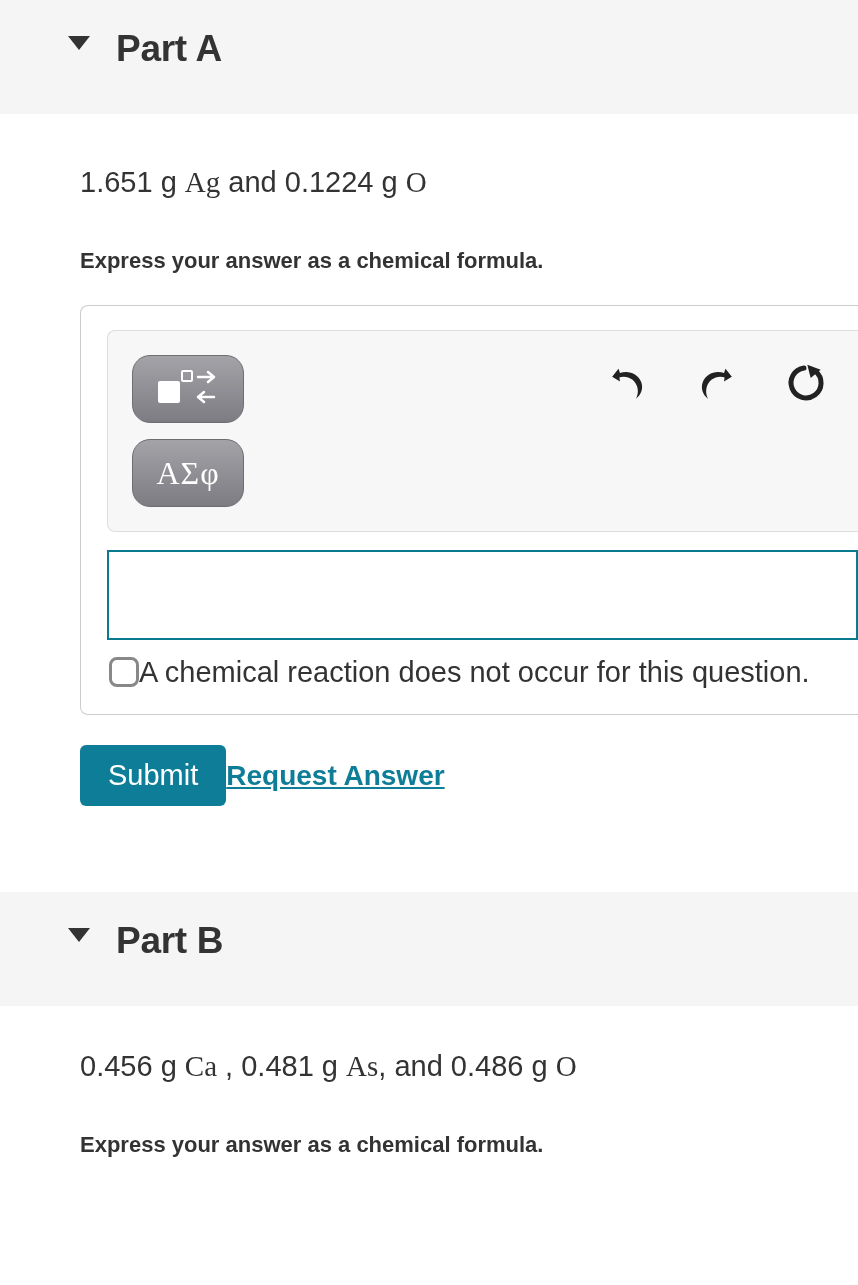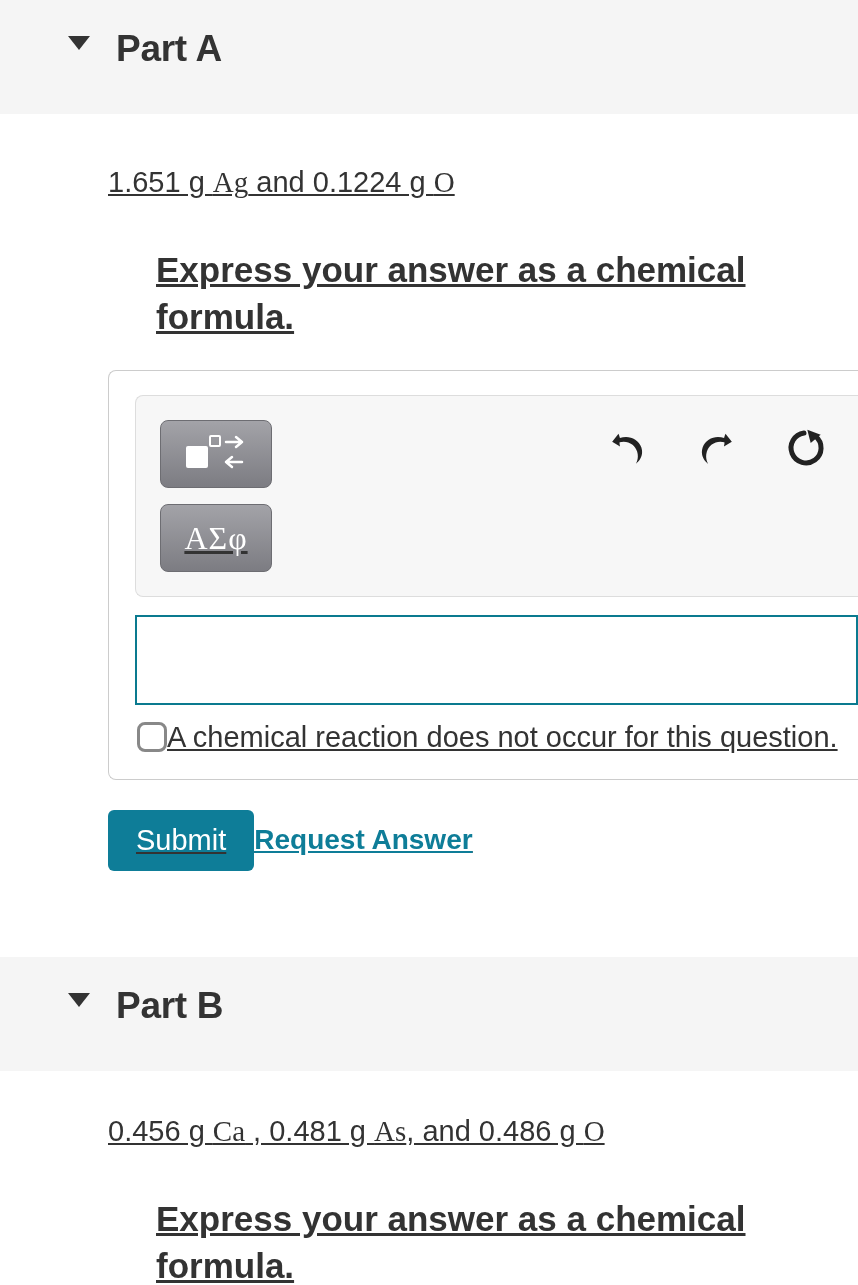--- a/index.html
+++ b/index.html
@@ -28,35 +28,34 @@
     border-right: 11px solid transparent;
     border-top: 14px solid #333;
     margin-left: 48px;
     margin-top: 8px;
   }
   .part-title {
     font-weight: 700;
     font-size: 37px;
     letter-spacing: -0.3px;
   }
-  .content { padding-left: 108px; padding-right: 0; text-decoration: underline; }
+  .content { padding-left: 80px; padding-right: 0; }
   .given {
     font-size: 29px;
     font-weight: 400;
     color: #333;
     line-height: 1.3;
     margin-bottom: 44px;
   }
   .given .serif, .serif { font-family: "Times New Roman", Times, serif; }
   .instr {
     font-weight: 700;
-    font-size: 35px;
+    font-size: 22px;
     line-height: 1.35;
     margin-bottom: 30px;
-    margin-left: 48px;
   }
   .answer-box {
     border: 1px solid #ccc;
     border-right: none;
     border-radius: 8px 0 0 8px;
     background: #fff;
     overflow: hidden;
   }
   .toolbar-wrap {
     background: #f7f7f7;
@@ -65,21 +64,21 @@
     border-radius: 8px 0 0 8px;
     margin: 24px 0 16px 26px;
     padding: 24px 24px 24px 24px;
     display: flex;
     align-items: flex-start;
     justify-content: space-between;
   }
   .tool-col { display: flex; flex-direction: column; gap: 16px; }
   .tool-btn {
     width: 112px; height: 68px;
-    border-radius: 8px;
+    border-radius: 18px;
     background: linear-gradient(to bottom, #a3a3a8 0%, #7c7c82 100%);
     border: 1px solid #6d6d72;
     color: #fff;
     display: flex;
     align-items: center;
     justify-content: center;
     font-size: 30px;
     cursor: pointer;
   }
   .tool-btn.greek {

